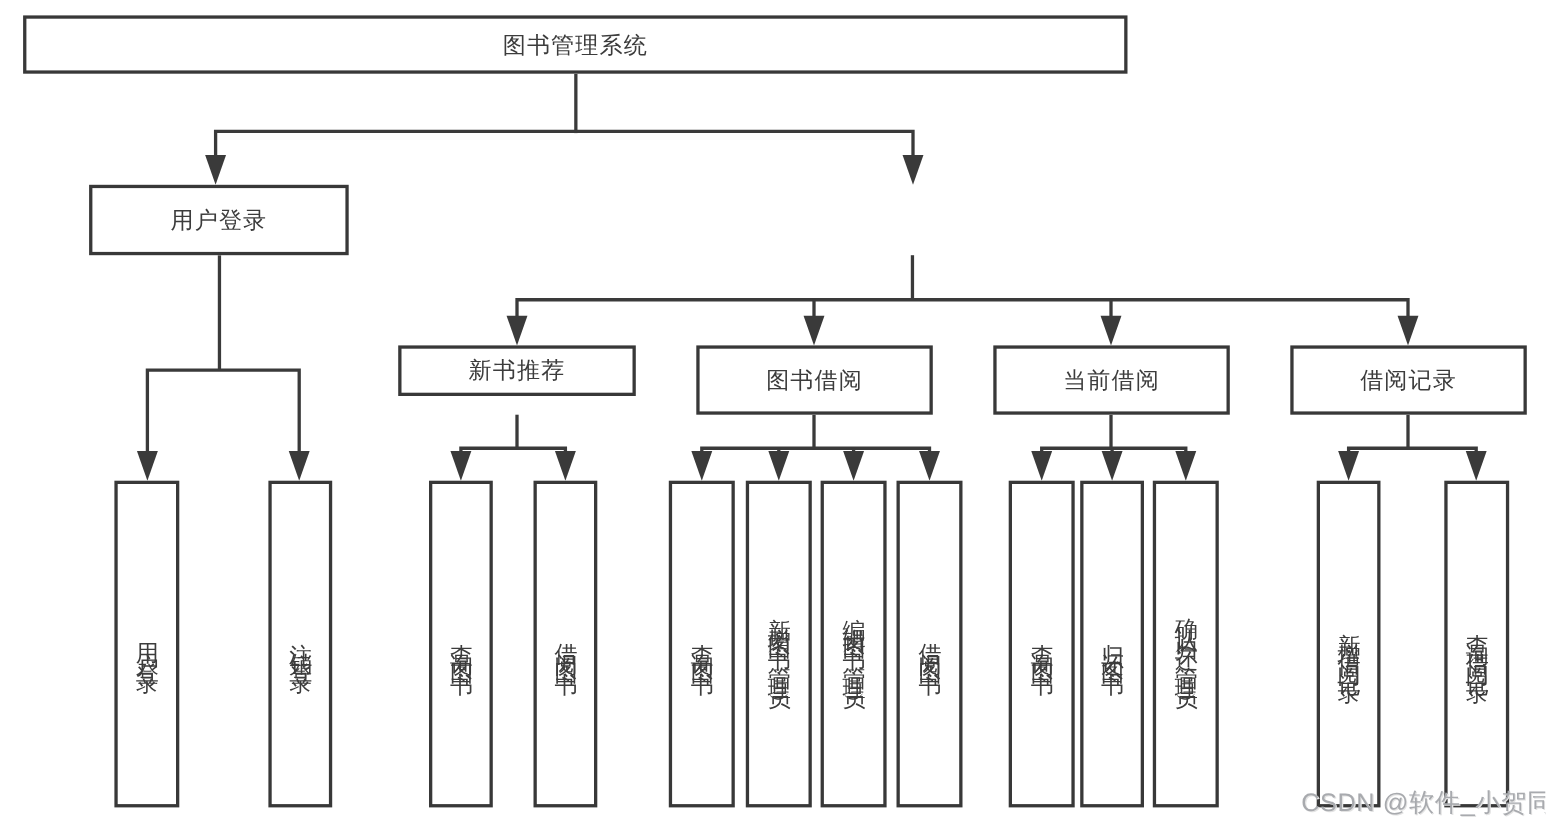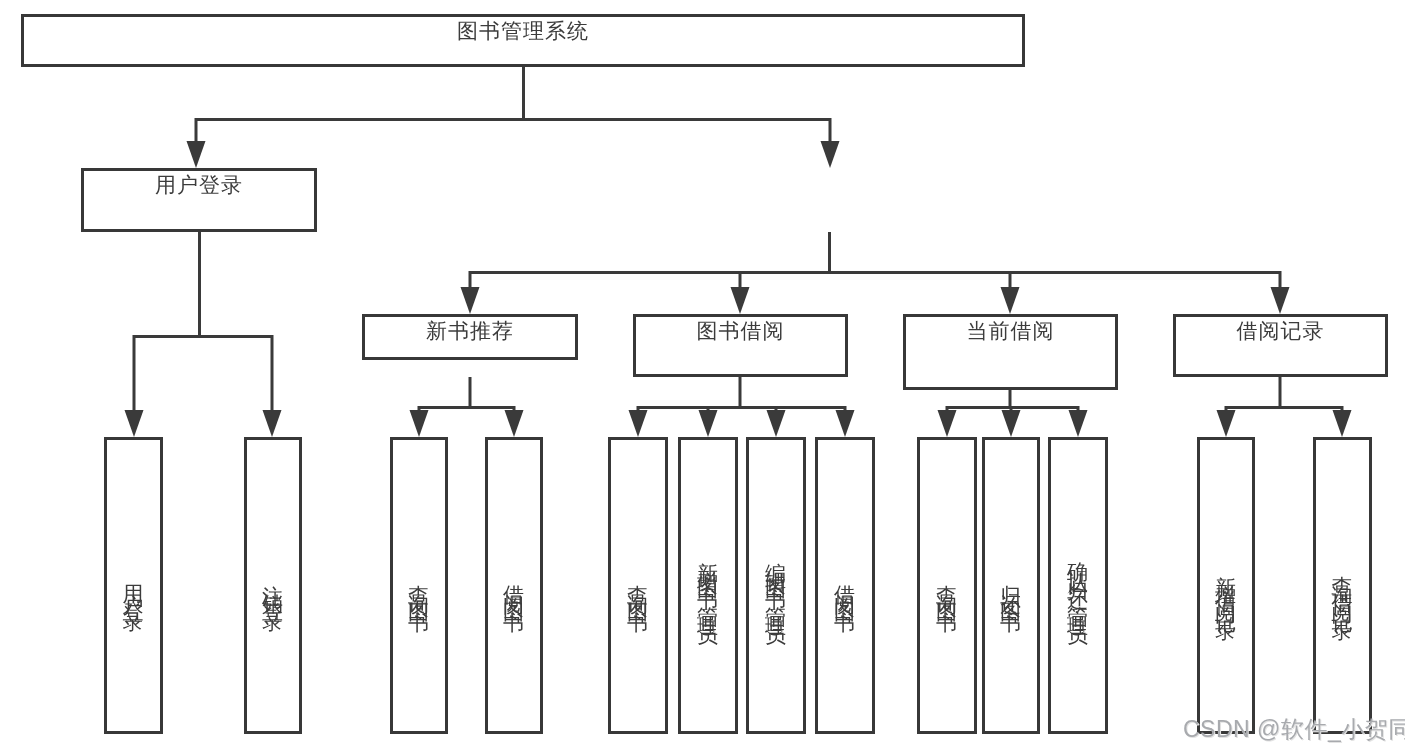--- a/index.html
+++ b/index.html
@@ -10,21 +10,21 @@
     background:#ffffff;
     font-family:"Liberation Sans","DejaVu Sans",sans-serif;
     overflow:hidden;
   }
   .wires{position:absolute;left:0;top:0;}
   .wire{fill:none;stroke:#3a3a3a;stroke-width:3;}
   .head{fill:#3a3a3a;stroke:none;}
   .hbox{
     position:absolute;box-sizing:border-box;
     border:3px solid #383838;background:#ffffff;
-    display:flex;justify-content:center;
+    display:flex;align-items:center;justify-content:center;
     font-size:21px;color:#3c3c3c;letter-spacing:1px;
   }
   .vbox{
     position:absolute;box-sizing:border-box;
     border:3px solid #383838;background:#ffffff;
     display:flex;align-items:center;justify-content:center;
   }
   .vbox .vtxt{
     writing-mode:vertical-rl;text-orientation:mixed;
     font-size:21px;color:#3c3c3c;letter-spacing:9px;line-height:1;
@@ -97,21 +97,21 @@
   <div class="hbox" style="left:81px;top:168px;width:236px;height:64px">
     <span>用户登录</span>
   </div>
 
   <div class="hbox" style="left:362px;top:314px;width:216px;height:46px">
     <span>新书推荐</span>
   </div>
   <div class="hbox" style="left:633px;top:314px;width:215px;height:63px">
     <span>图书借阅</span>
   </div>
-  <div class="hbox" style="left:903px;top:314px;width:215px;height:76px">
+  <div class="hbox" style="left:903px;top:314px;width:215px;height:63px">
     <span>当前借阅</span>
   </div>
   <div class="hbox" style="left:1173px;top:314px;width:215px;height:63px">
     <span>借阅记录</span>
   </div>
 
   <div class="vbox" style="left:104px;top:437px;width:59px;height:297px">
     <span class="vtxt">用户登录</span>
   </div>
   <div class="vbox" style="left:244px;top:437px;width:58px;height:297px">

